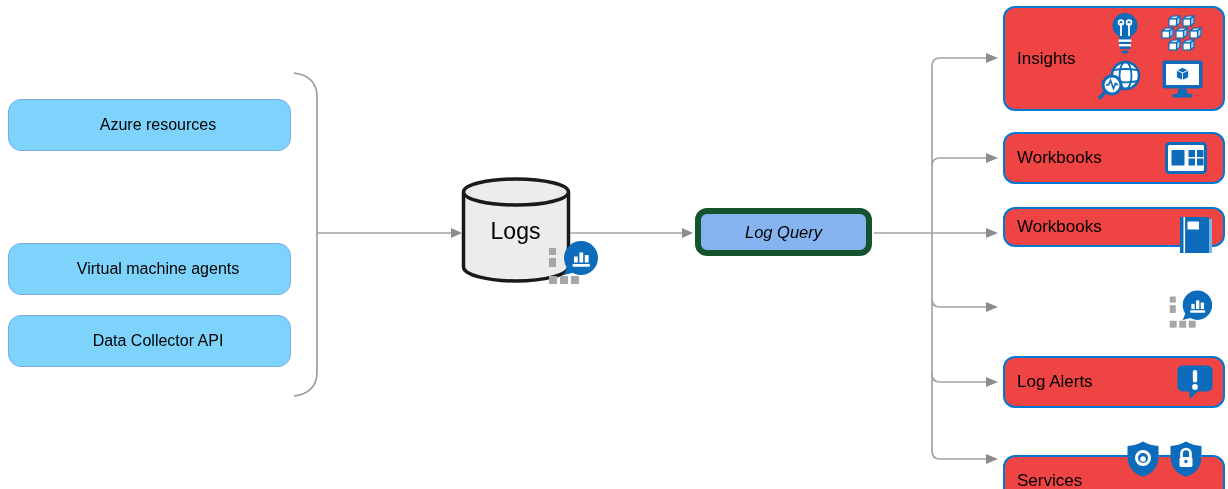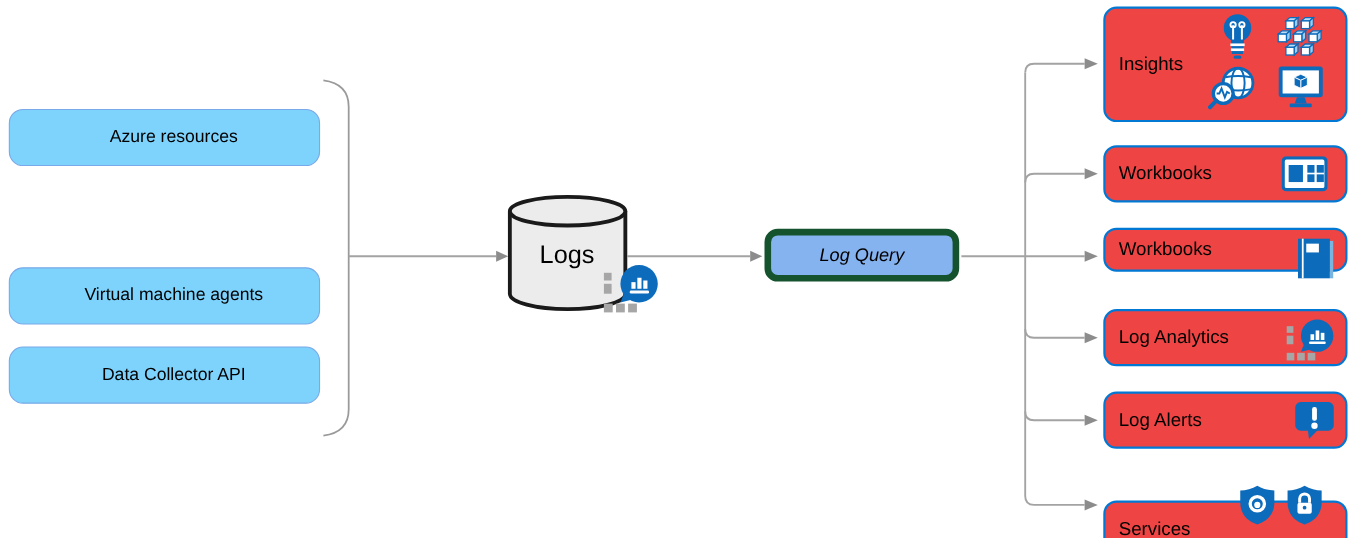--- a/index.html
+++ b/index.html
@@ -150,23 +150,20 @@
   <div class="out" style="top:207px;height:40px">
     <span>Workbooks</span>
   </div>
   <svg class="icon" style="left:1179px;top:216px" width="34" height="38" viewBox="0 0 34 38">
     <rect x="1" y="1" width="29" height="36" fill="#0c6bbb"></rect>
     <rect x="30" y="3" width="3" height="34" fill="#7ab5e0"></rect>
     <rect x="4.5" y="1" width="1.6" height="36" fill="#fff"></rect>
     <rect x="8.5" y="5.5" width="11.5" height="8" fill="#fff"></rect>
   </svg>
 
-  <div class="out" style="top:281px;height:52px">
-    <span>Log Analytics</span>
-  </div>
   <svg class="icon" style="left:1167px;top:287px" width="47" height="45" viewBox="0 0 54 52">
     <rect x="3" y="11" width="7" height="7" fill="#a6a6a6"></rect>
     <rect x="3" y="21" width="7" height="9" fill="#a6a6a6"></rect>
     <rect x="3" y="39" width="8" height="8" fill="#a6a6a6"></rect>
     <rect x="14" y="39" width="8" height="8" fill="#a6a6a6"></rect>
     <rect x="25" y="39" width="8" height="8" fill="#a6a6a6"></rect>
     <circle cx="35" cy="21" r="17" fill="#0c6bbb"></circle>
     <polygon points="18,38 28,35.5 22,28" fill="#0c6bbb"></polygon>
     <rect x="26.5" y="27" width="17.5" height="2.8" rx="1.2" fill="#fff"></rect>
     <rect x="28" y="19.5" width="3.8" height="6" fill="#fff"></rect>

